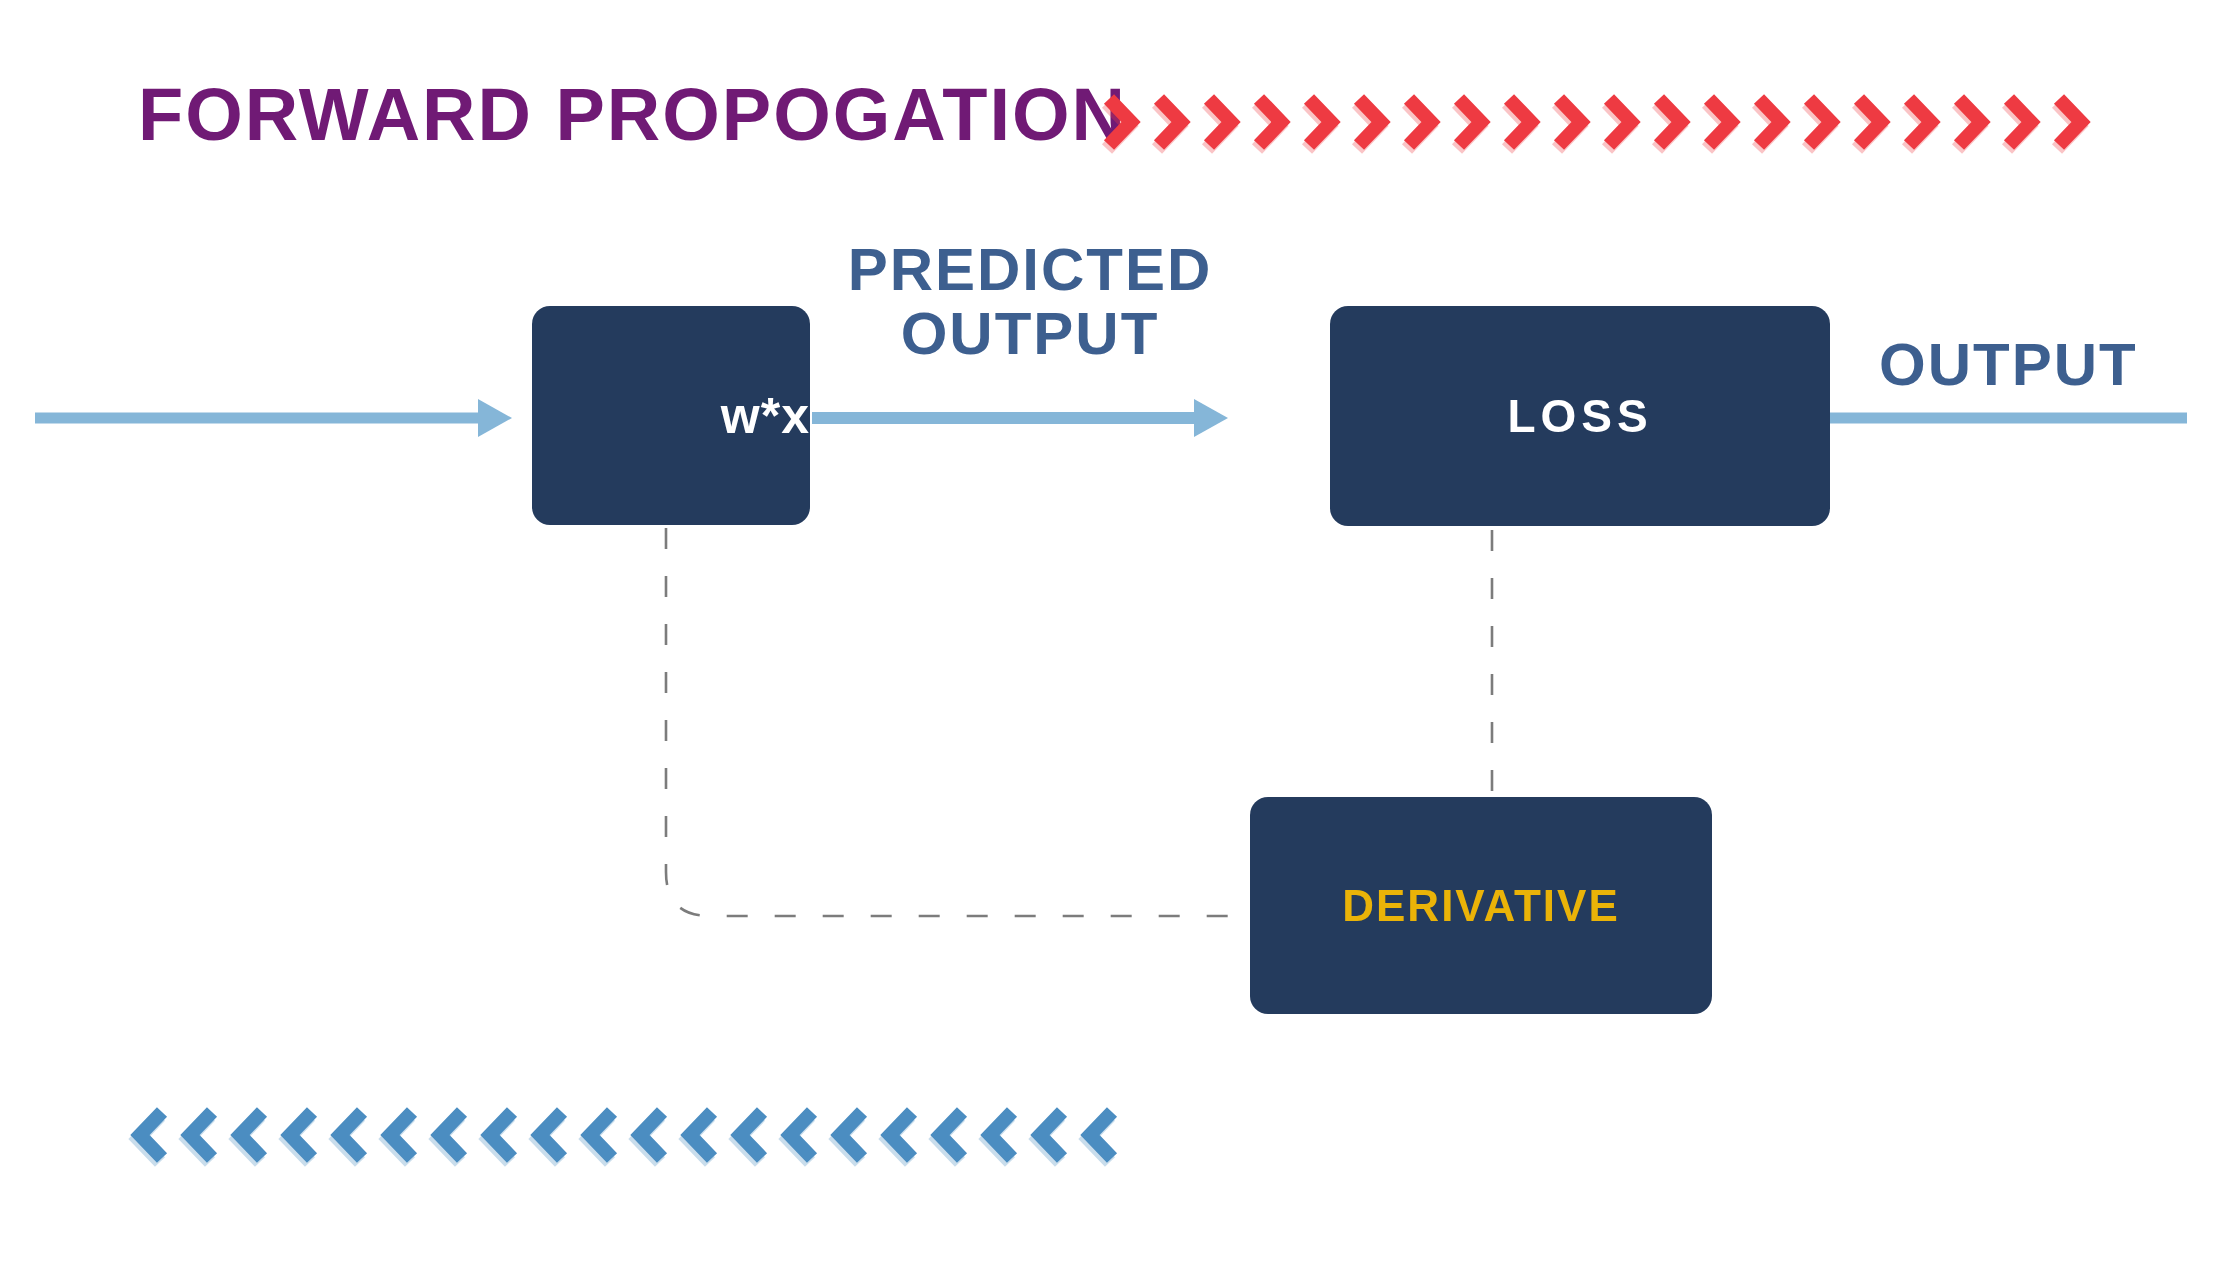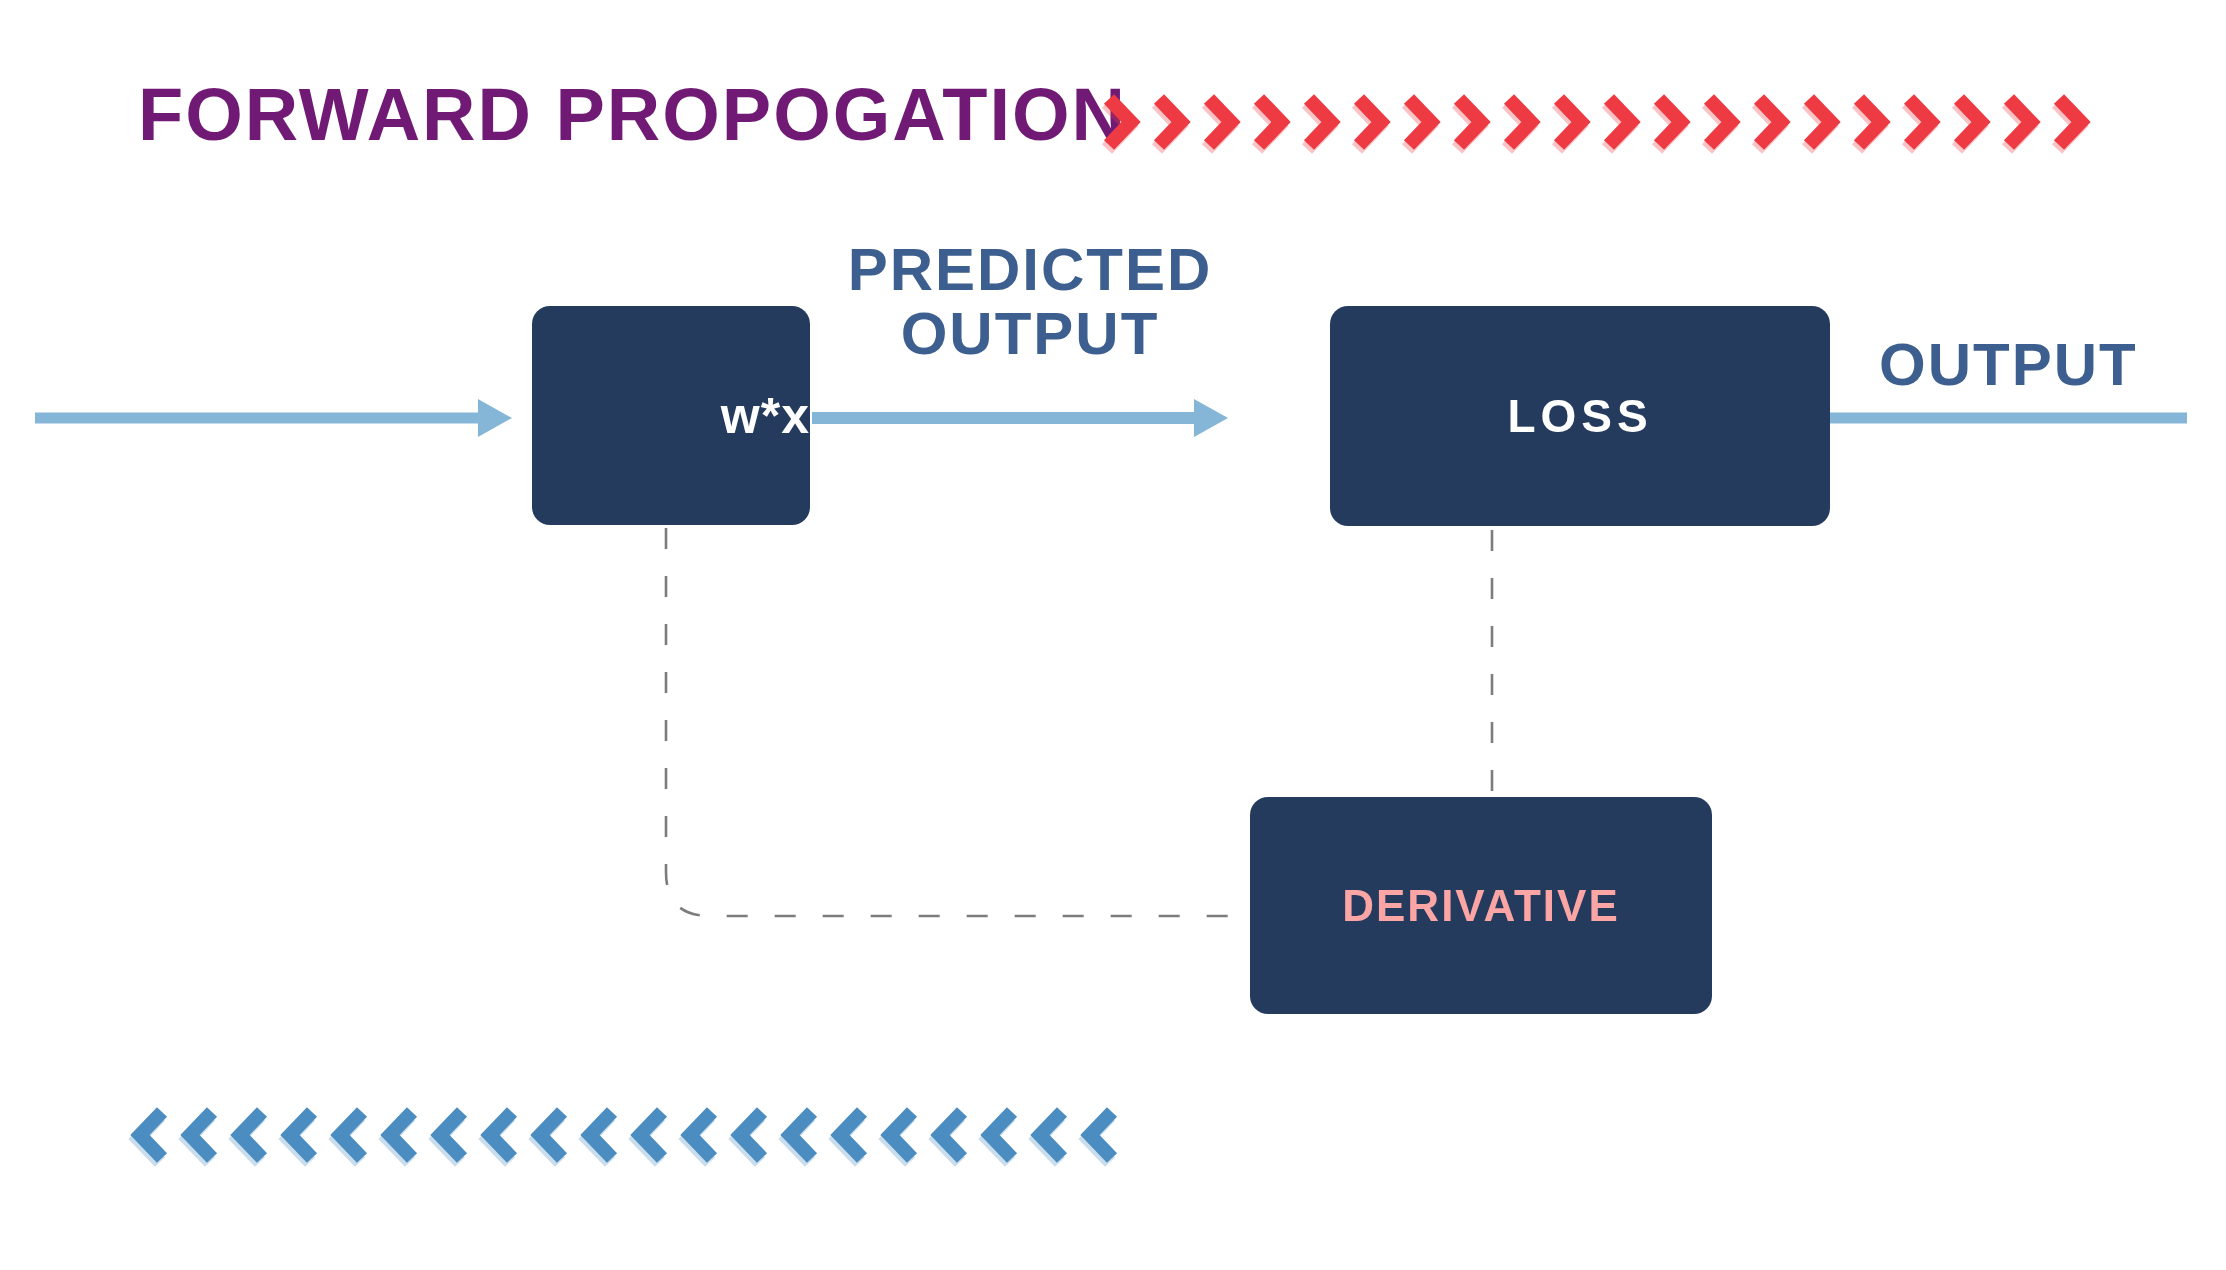--- a/index.html
+++ b/index.html
@@ -93,21 +93,21 @@
 OUTPUT</div>
   <div class="abs diagram-label" style="left: 1879px; top: 333px; width: 210px; color: rgb(61, 95, 143);">OUTPUT</div>
 
   <div class="node node-wx" style="background-color: rgb(36, 59, 93); justify-content: flex-end;">
     <span style="color: rgb(255, 255, 255);">w*x</span>
   </div>
   <div class="node node-loss" style="background-color: rgb(36, 59, 93);">
     <span style="color: rgb(255, 255, 255);">LOSS</span>
   </div>
   <div class="node node-derivative" style="background-color: rgb(36, 59, 93);">
-    <span style="color: #fca5a5;">DERIVATIVE</span>
+    <span style="color: #eab308;">DERIVATIVE</span>
   </div>
 
   <svg class="abs chev-bottom" style="left:118px;top:1107px;" width="1010" height="58">
       <polyline points="44,5 22,28 44,51" fill="none" stroke="#4B8DC1" stroke-width="14" transform="translate(0,0)"></polyline>
       <polyline points="44,5 22,28 44,51" fill="none" stroke="#4B8DC1" stroke-width="14" transform="translate(50,0)"></polyline>
       <polyline points="44,5 22,28 44,51" fill="none" stroke="#4B8DC1" stroke-width="14" transform="translate(100,0)"></polyline>
       <polyline points="44,5 22,28 44,51" fill="none" stroke="#4B8DC1" stroke-width="14" transform="translate(150,0)"></polyline>
       <polyline points="44,5 22,28 44,51" fill="none" stroke="#4B8DC1" stroke-width="14" transform="translate(200,0)"></polyline>
       <polyline points="44,5 22,28 44,51" fill="none" stroke="#4B8DC1" stroke-width="14" transform="translate(250,0)"></polyline>
       <polyline points="44,5 22,28 44,51" fill="none" stroke="#4B8DC1" stroke-width="14" transform="translate(300,0)"></polyline>

